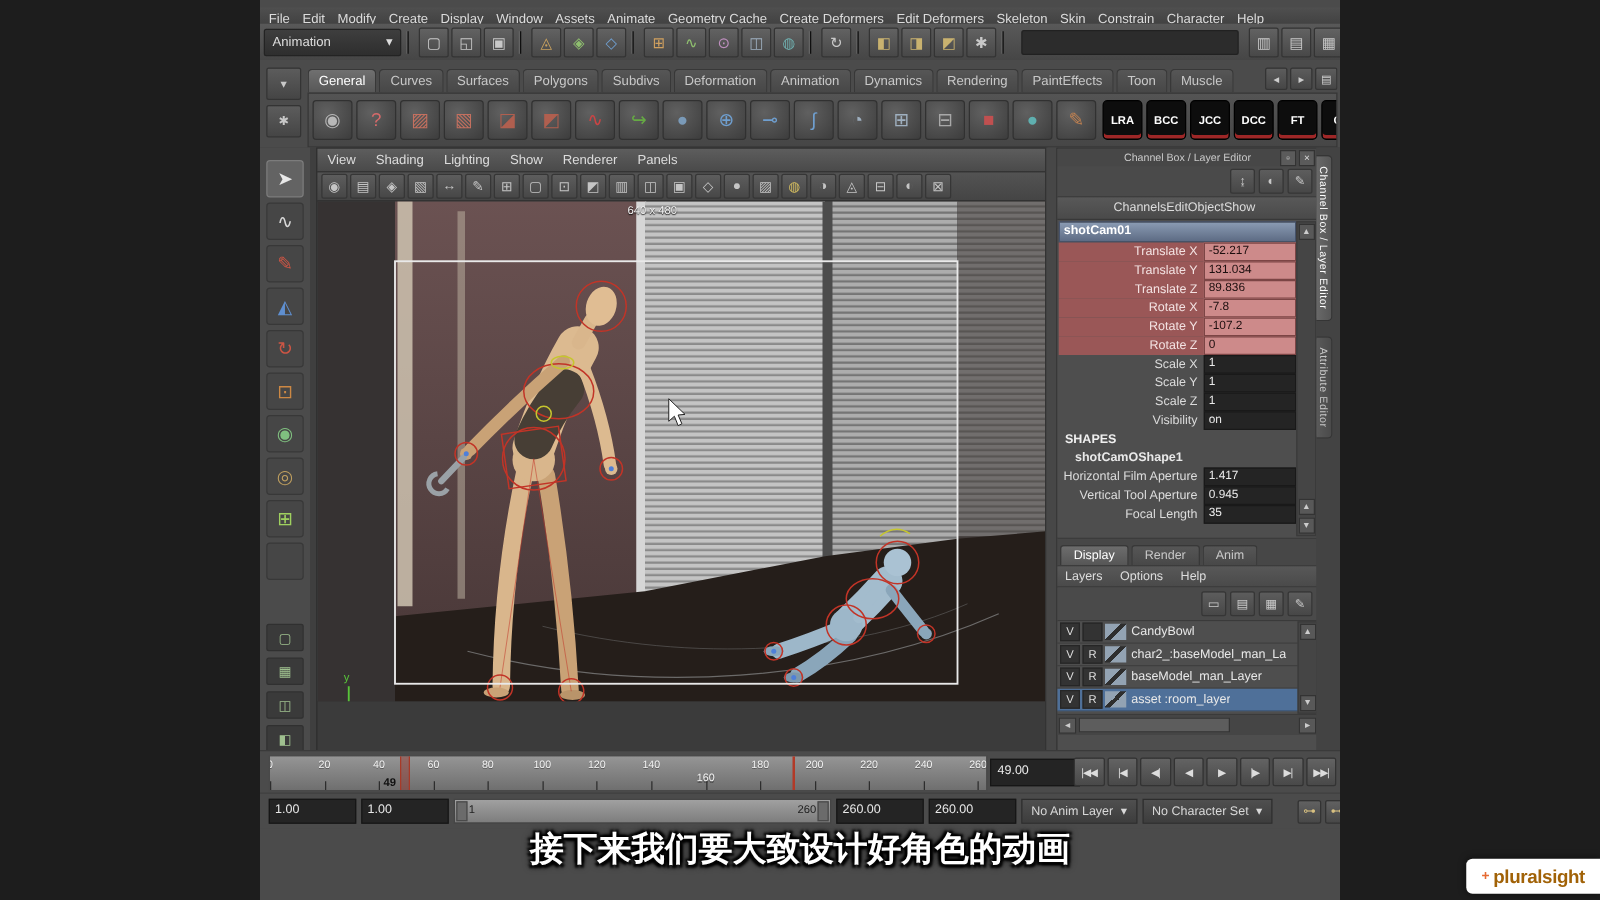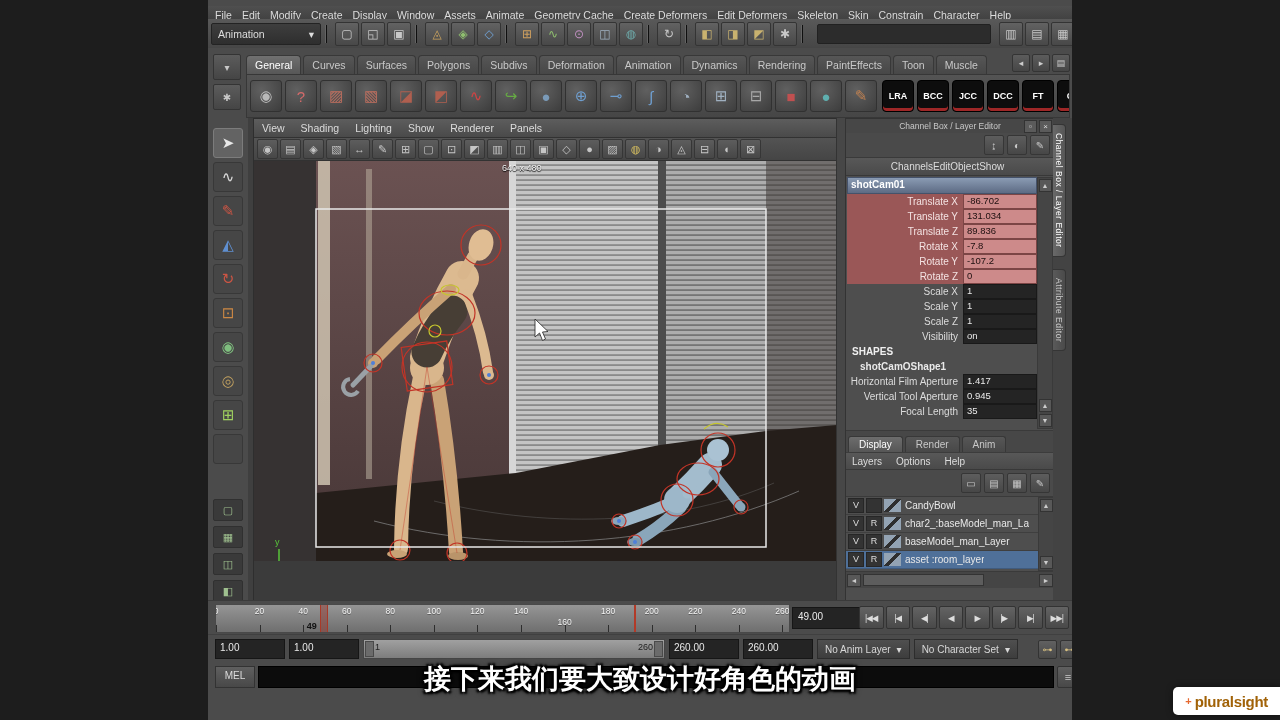--- a/index.html
+++ b/index.html
@@ -493,21 +493,21 @@
           <span class="cbm">Edit</span>
           <span class="cbm">Object</span>
           <span class="cbm">Show</span>
         </div>
       <div class="cb-list">
         <div class="obj-row">shotCam01</div>
         <div>
 
             <div class="ch-row keyed">
               <span class="ch-name">Translate X</span>
-              <span class="ch-val">-86.702</span>
+              <span class="ch-val">-52.217</span>
             </div>
 
             <div class="ch-row keyed">
               <span class="ch-name">Translate Y</span>
               <span class="ch-val">131.034</span>
             </div>
 
             <div class="ch-row keyed">
               <span class="ch-name">Translate Z</span>
               <span class="ch-val">89.836</span>
@@ -712,28 +712,20 @@
       <span>No Character Set</span>
       <span>▾</span>
     </div>
     <div class="rs-end">
 
     <span class="rs-icon">⊶</span>
         <span class="rs-icon">⊷</span>
       </div>
   </div>
 
-  <div class="cmdline">
-    <div class="cmd-label">MEL</div>
-    <div class="cmd-input"></div>
-    <span style="display:flex">
-
-    <span class="cmd-icon">≡</span>
-      </span>
-  </div>
 
 </div>
 
 <div class="subtitle">接下来我们要大致设计好角色的动画</div>
 <div class="watermark">
   <span class="wm-mark">+</span>
   <span class="wm-text">pluralsight</span>
 </div>
 
 </body></html>

